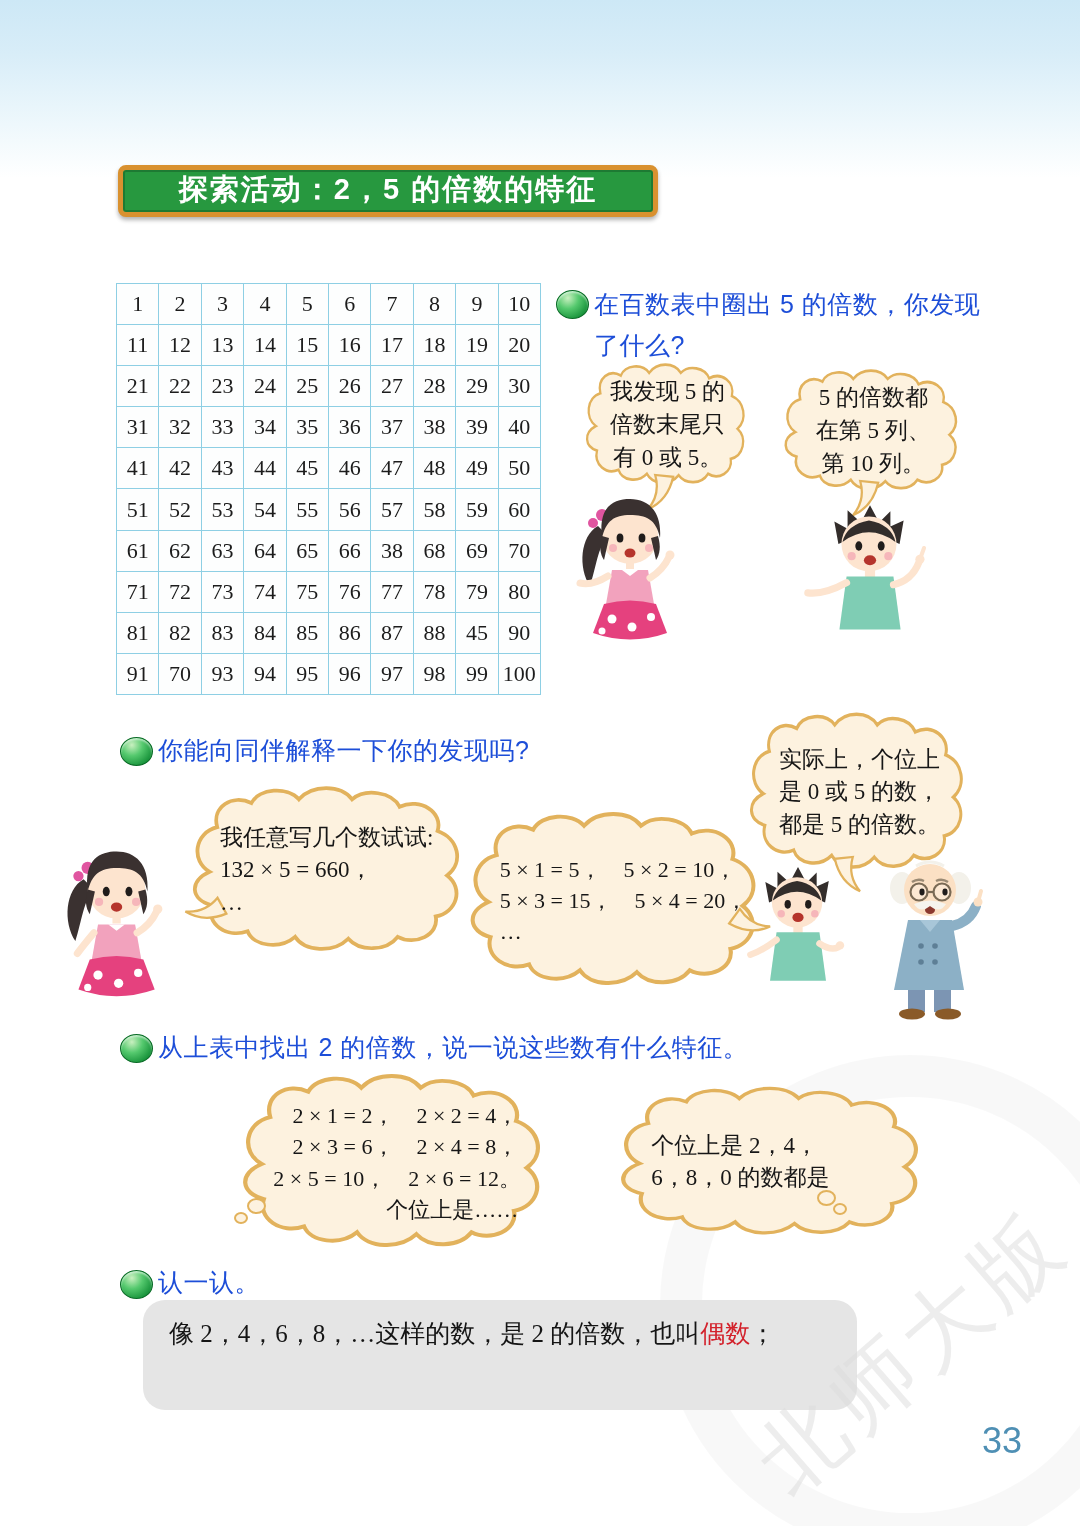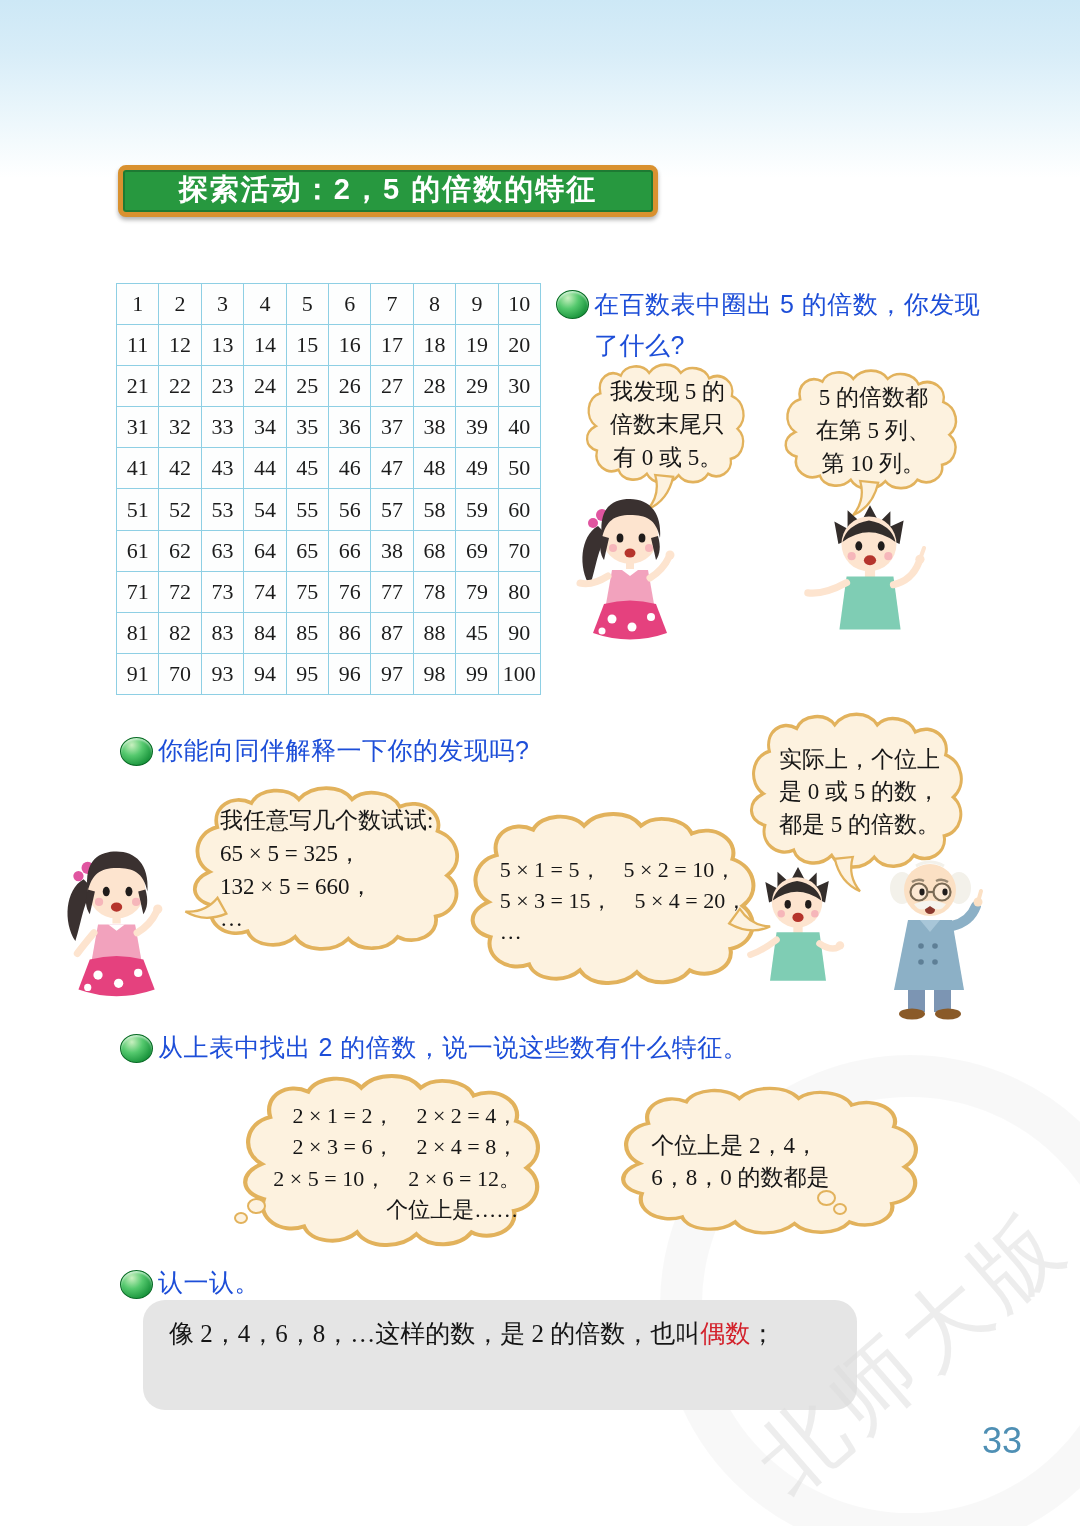--- a/index.html
+++ b/index.html
@@ -243,21 +243,21 @@
     <div class="btext center"><div>实际上，个位上</div><div>是 0 或 5 的数，</div><div>都是 5 的倍数。</div></div>
   </div>
 
   <div class="bubble" style="left:183px;top:790px;width:285px;height:158px;">
     <svg class="cloud" viewBox="0 0 300 170" preserveAspectRatio="none">
       <path d="M28 88 C8 76 12 46 36 40 C30 18 52 4 72 14 C80 -2 110 -4 122 10 C136 -6 166 -6 178 10 C192 -2 220 2 228 18 C250 8 274 24 268 44 C290 52 296 78 278 92 C296 106 288 132 266 136 C270 156 244 168 226 158 C214 174 186 174 174 160 C158 176 128 174 118 158 C102 172 74 168 68 152 C46 160 24 144 30 124 C8 118 6 98 28 88 Z" fill="#fdf2df" stroke="#e2b25c" stroke-width="4"></path>
     </svg>
     <svg class="tail" style="left:8px;top:106px;transform:rotate(55deg);" viewBox="0 0 40 44">
       <path d="M8 2 C12 16 10 28 0 40 C14 34 24 22 28 4 Z" fill="#fdf2df" stroke="#e2b25c" stroke-width="2.5"></path>
     </svg>
-    <div class="btext"><div>我任意写几个数试试:</div><div>65 × 5 = 325，</div><div>132 × 5 = 660，</div><div>…</div></div>
+    <div class="btext"><div>我任意写几个数试试:</div><div>132 × 5 = 660，</div><div>…</div></div>
   </div>
 
   <div class="bubble" style="left:460px;top:816px;width:305px;height:166px;">
     <svg class="cloud" viewBox="0 0 300 170" preserveAspectRatio="none">
       <path d="M28 88 C8 76 12 46 36 40 C30 18 52 4 72 14 C80 -2 110 -4 122 10 C136 -6 166 -6 178 10 C192 -2 220 2 228 18 C250 8 274 24 268 44 C290 52 296 78 278 92 C296 106 288 132 266 136 C270 156 244 168 226 158 C214 174 186 174 174 160 C158 176 128 174 118 158 C102 172 74 168 68 152 C46 160 24 144 30 124 C8 118 6 98 28 88 Z" fill="#fdf2df" stroke="#e2b25c" stroke-width="4"></path>
     </svg>
     <svg class="tail" style="left:268px;top:92px;transform:scaleX(-1) rotate(48deg);" viewBox="0 0 40 44">
       <path d="M8 2 C12 16 10 28 0 40 C14 34 24 22 28 4 Z" fill="#fdf2df" stroke="#e2b25c" stroke-width="2.5"></path>
     </svg>
     <div class="btext small"><div>5 × 1 = 5，　5 × 2 = 10，</div><div>5 × 3 = 15，　5 × 4 = 20，</div><div>…</div></div>

